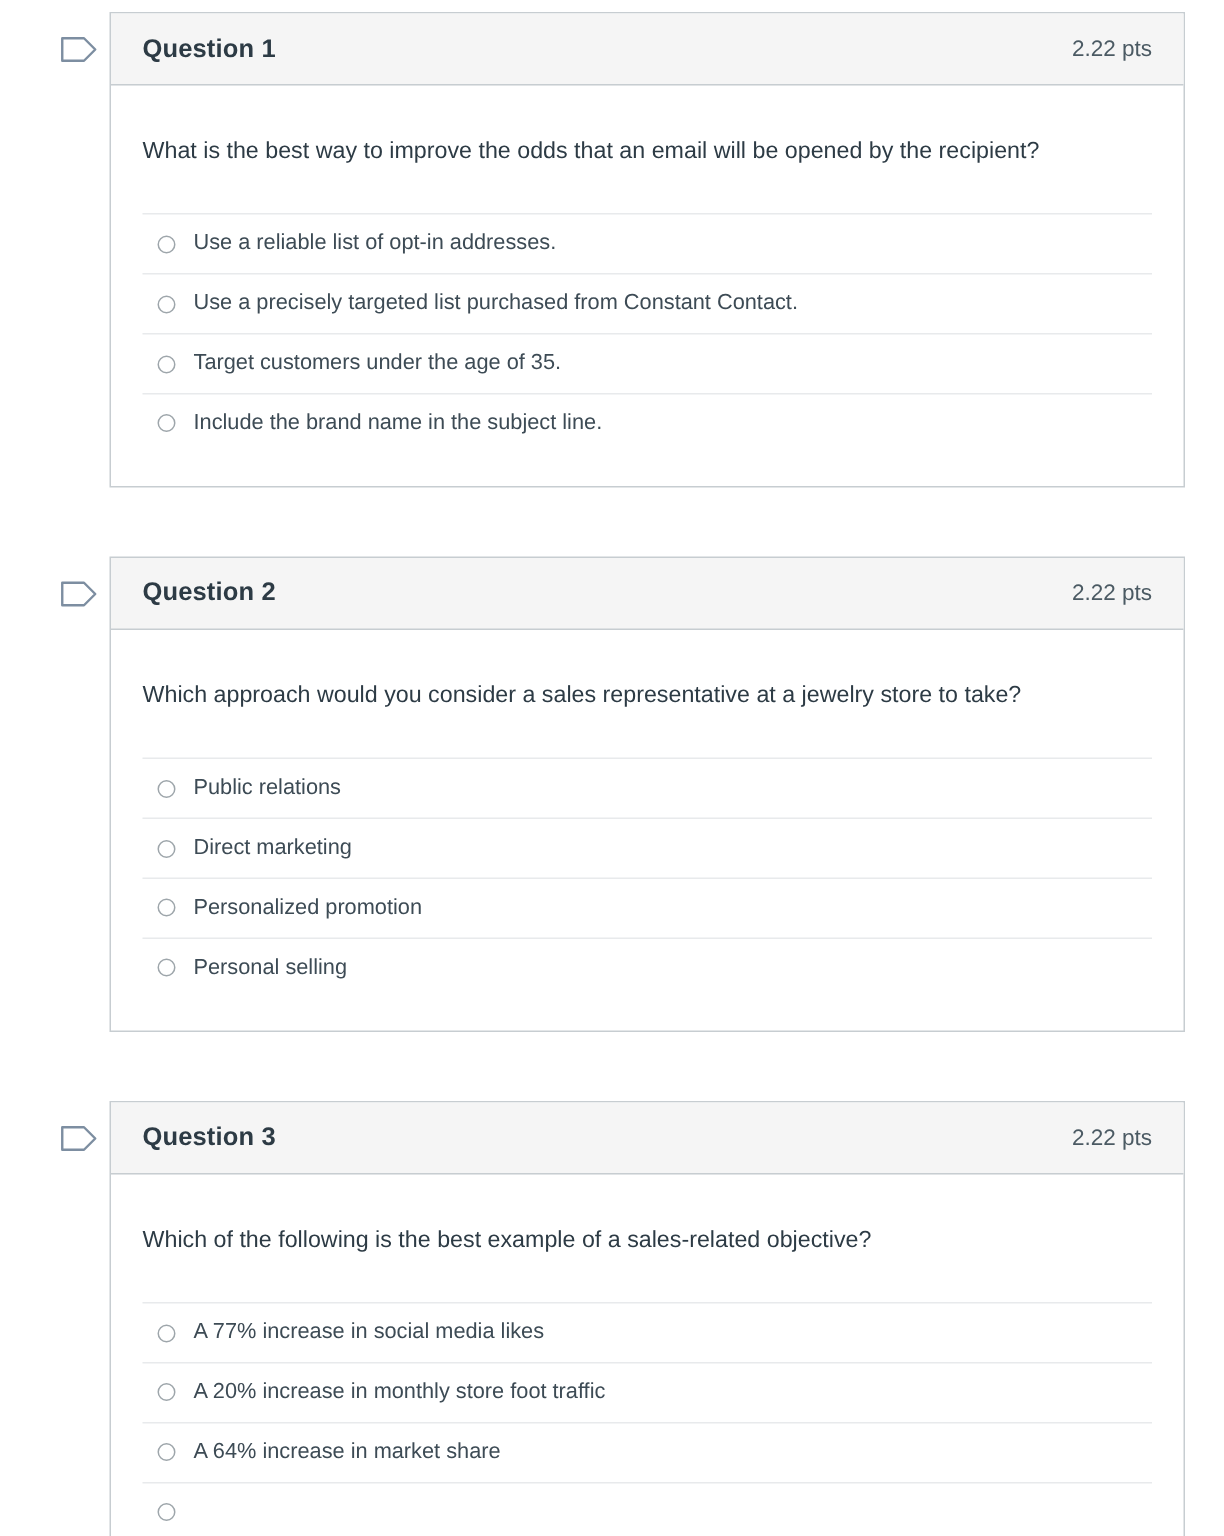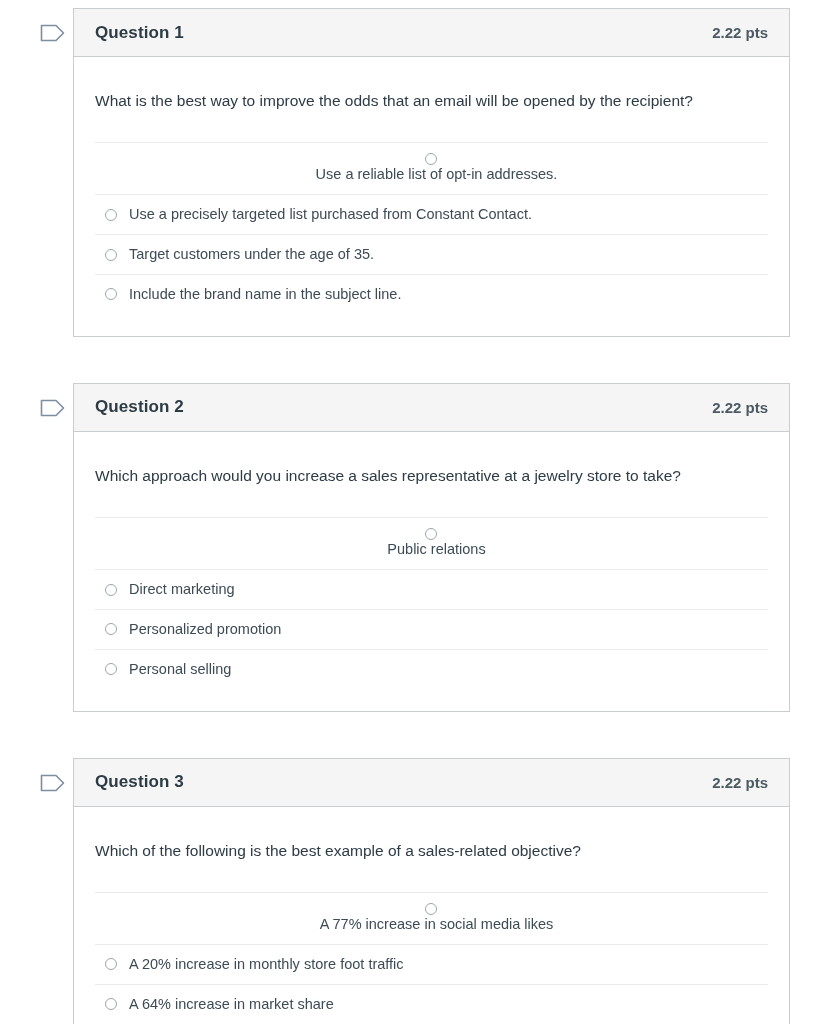--- a/index.html
+++ b/index.html
@@ -59,21 +59,21 @@
     padding: 0 21px;
   }
   .q-title {
     font-size: 17px;
     font-weight: bold;
     color: #2d3b45;
     letter-spacing: 0.1px;
   }
   .q-points {
     font-size: 15px;
-    font-weight: bold;
+    font-weight: normal;
     color: #4b5a63;
   }
 
   .q-body {
     padding: 0;
   }
 
   .q-text {
     font-size: 15.5px;
     line-height: 1.45;
@@ -84,21 +84,21 @@
   .answers {
     padding: 0 21px 0 21px;
   }
   .answer-row {
     display: flex;
     align-items: center;
     border-top: 1px solid #e8eaec;
     padding: 10px 0 10px 10px;
     min-height: 39px;
   }
-  .answer-row:first-child { border-top: 1px solid #e8eaec; flex-direction: column; }
+  .answer-row:first-child { border-top: 1px solid #e8eaec; }
 
   .radio {
     flex: 0 0 auto;
     width: 12px;
     height: 12px;
     border-radius: 50%;
     border: 1px solid #9ea6ab;
     background: #ffffff;
     margin-right: 12px;
   }
@@ -158,21 +158,21 @@
         <path d="M1.5 3.5 H16 L23.5 11 L16 18.5 H1.5 Z" fill="#ffffff" stroke="#7d8ea1" stroke-width="1.6" stroke-linejoin="round"></path>
       </svg>
     </div>
 
     <div class="q-card">
       <div class="q-header">
         <span class="q-title">Question 2</span>
         <span class="q-points">2.22 pts</span>
       </div>
       <div class="q-body">
-        <div class="q-text">Which approach would you increase a sales representative at a jewelry store to take?</div>
+        <div class="q-text">Which approach would you consider a sales representative at a jewelry store to take?</div>
         <div class="answers">
           <div class="answer-row">
             <span class="radio"></span>
             <span class="answer-text">Public relations</span>
           </div>
           <div class="answer-row">
             <span class="radio"></span>
             <span class="answer-text">Direct marketing</span>
           </div>
           <div class="answer-row">

